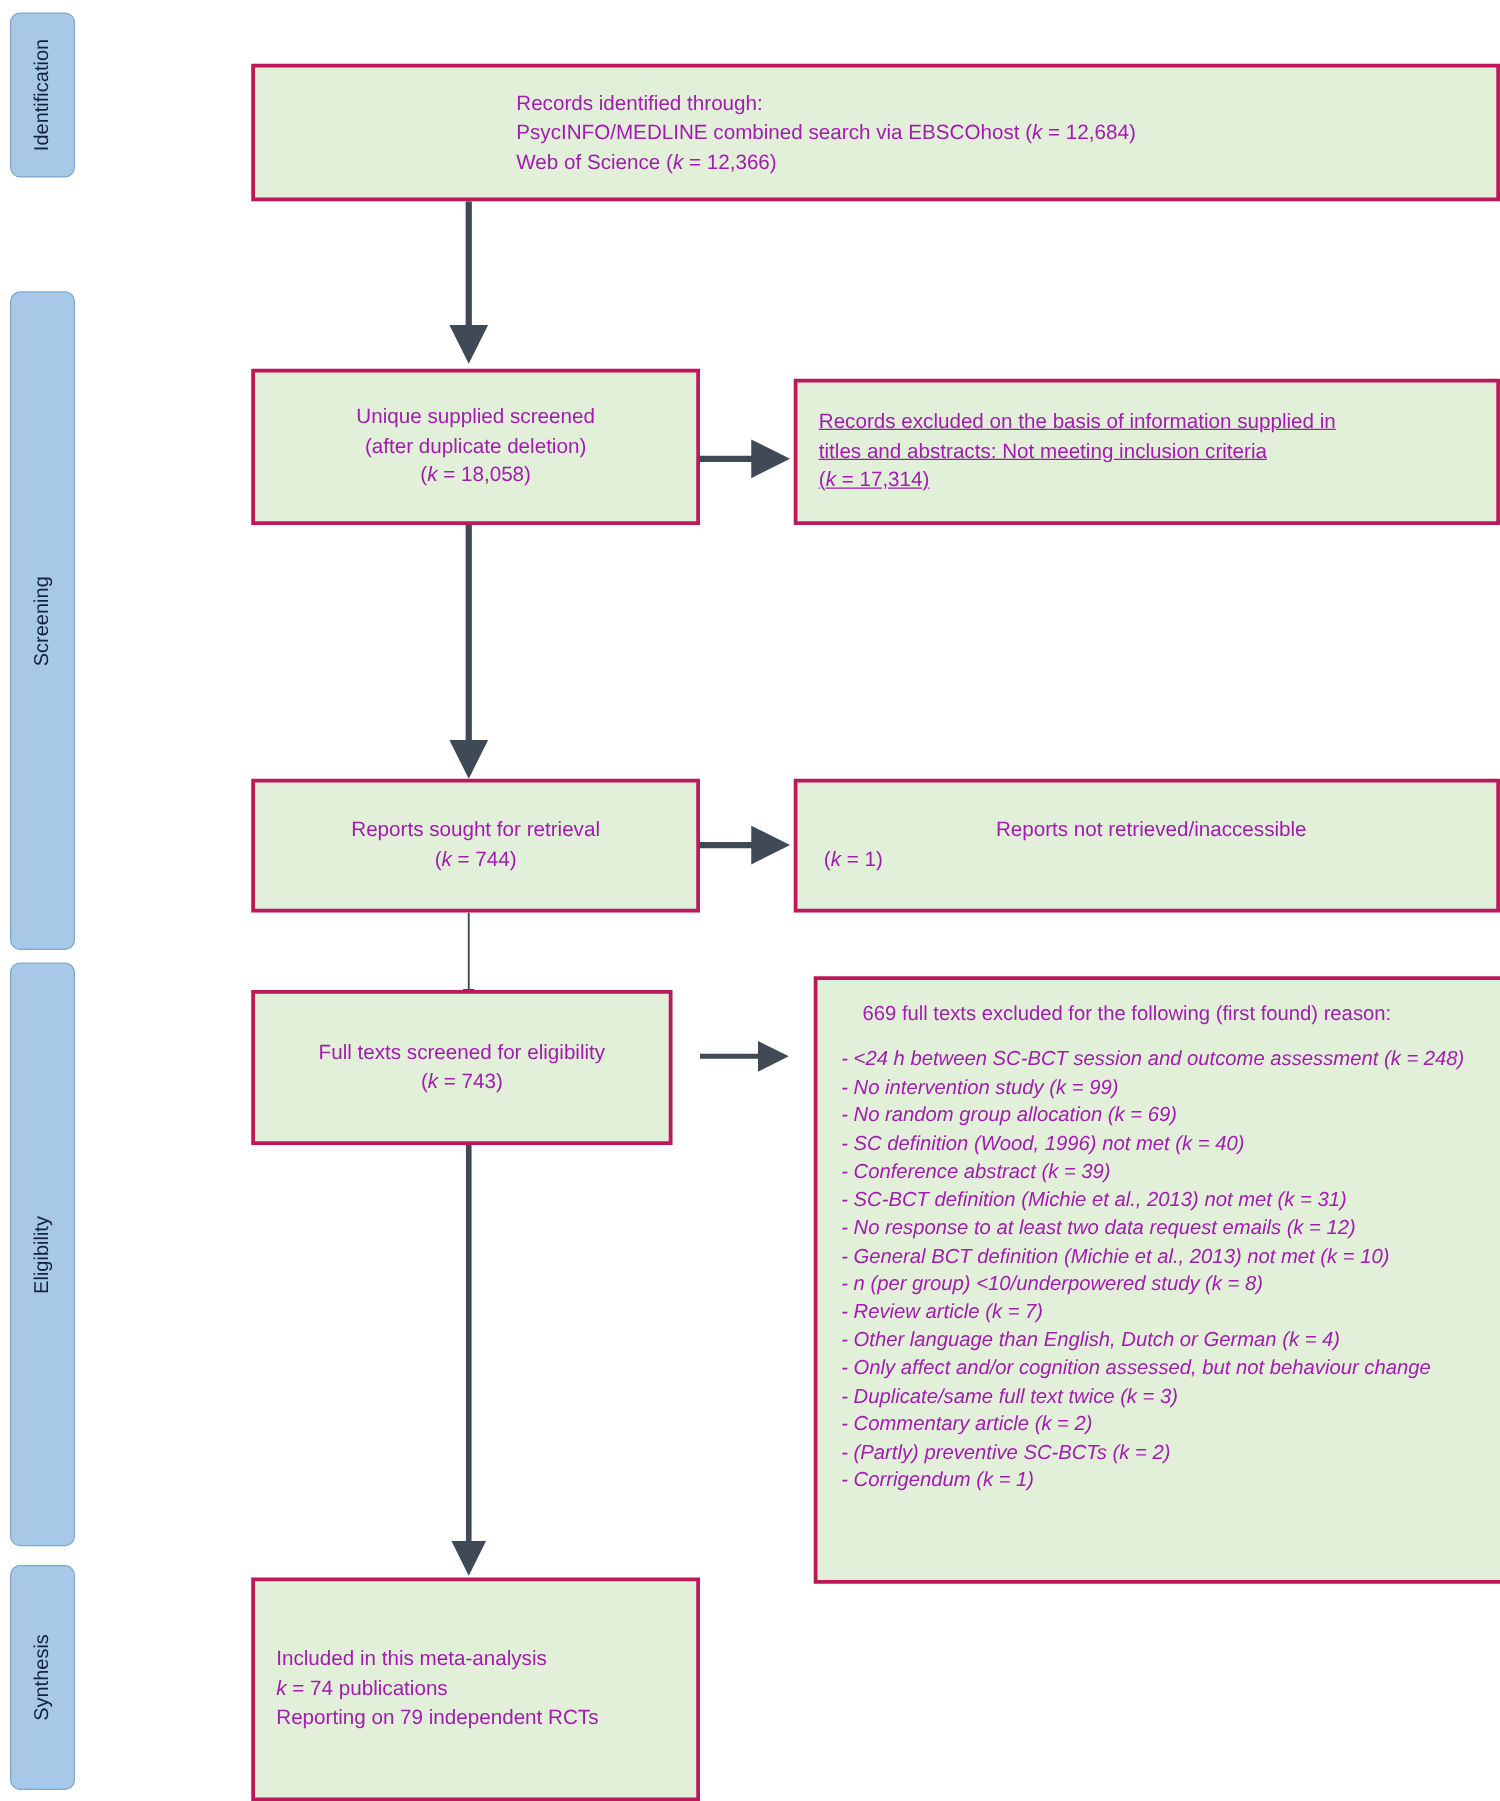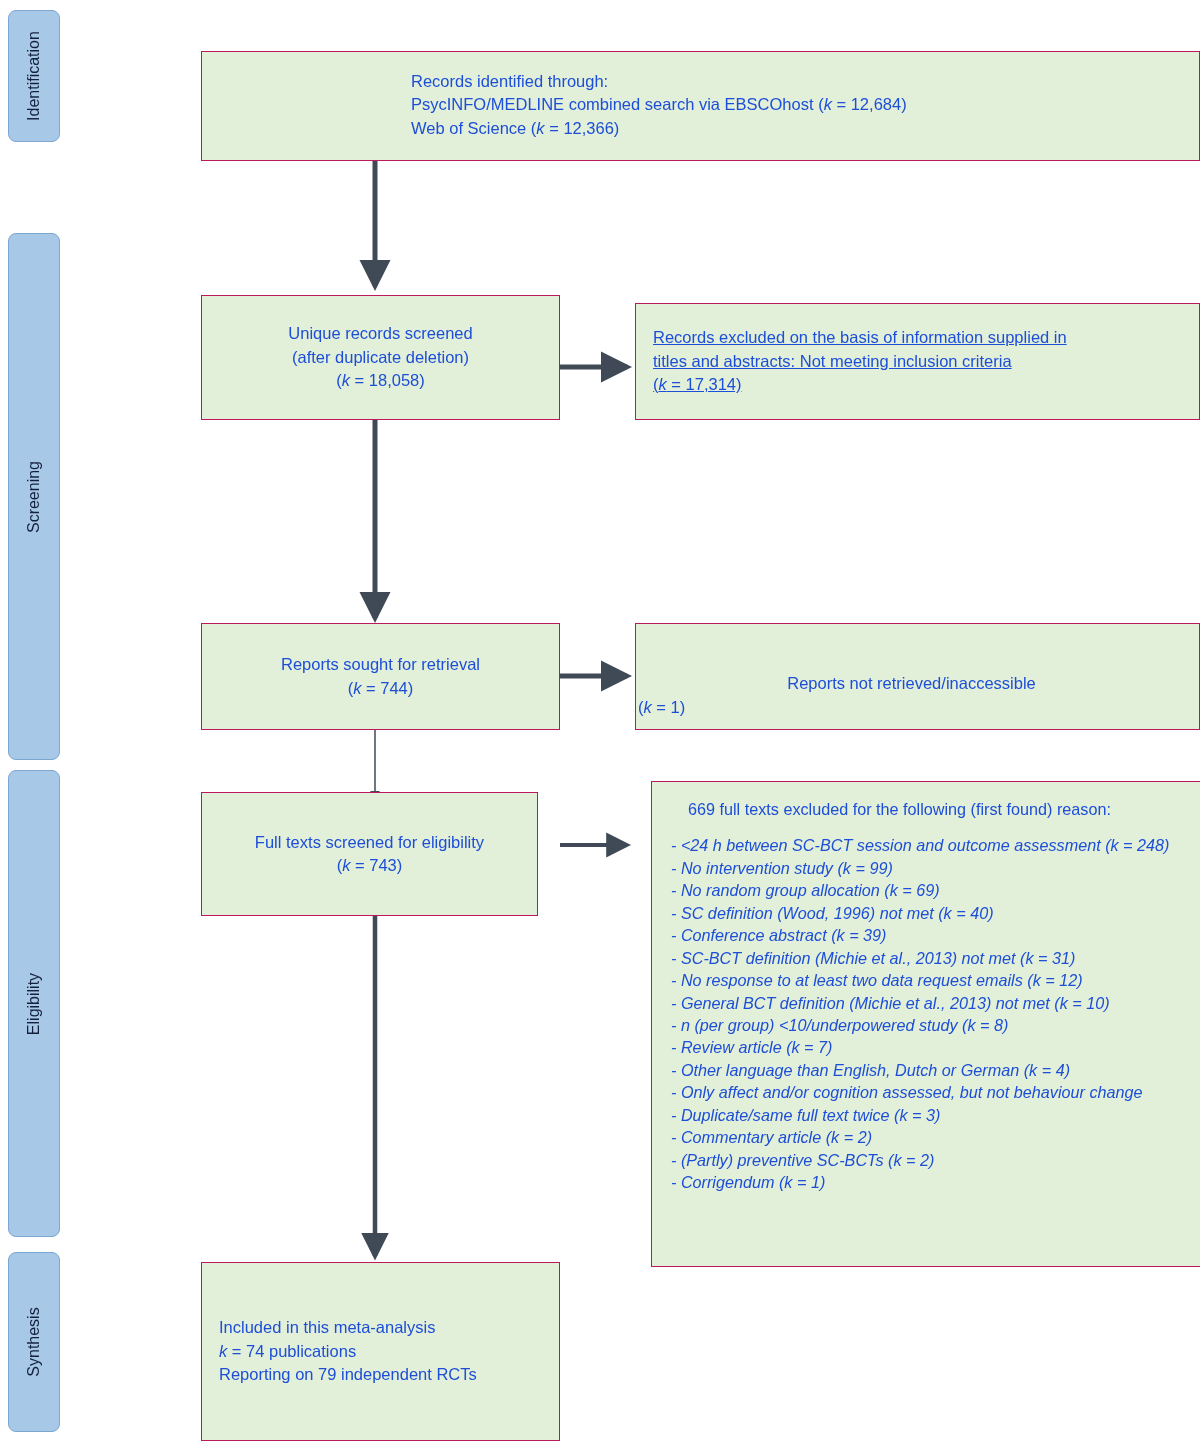--- a/index.html
+++ b/index.html
@@ -34,25 +34,25 @@
     left: 50%;
     top: 50%;
     transform: translate(-50%, -50%) rotate(-90deg);
     white-space: nowrap;
     font-size: 16px;
     color: #14213d;
   }
   .box {
     position: absolute;
     background: #e2efd9;
-    border: 1px solid #be185d;
+    border: 3px solid #be185d;
     box-sizing: border-box;
     font-size: 16.5px;
     line-height: 1.42;
-    color: #1d4ed8;
+    color: #a21caf;
     padding: 10px 14px;
   }
   .box.center {
     display: flex;
     flex-direction: column;
     justify-content: center;
   }
   .box .ctr {
     text-align: center;
   }
@@ -128,37 +128,37 @@
     <line x1="375" y1="916" x2="375" y2="1256" stroke="#3f4a56" stroke-width="4.5" marker-end="url(#ah)"></line>
   </svg>
 
   <div class="box" style="left:201px; top:51px; width:999px; height:110px; padding-left:209px; padding-top:18px;">
     <div>Records identified through:</div>
     <div><span>PsycINFO/MEDLINE combined search via EBSCOhost (</span><i>k</i><span> = 12,684)</span></div>
     <div><span>Web of Science (</span><i>k</i><span> = 12,366)</span></div>
   </div>
 
   <div class="box center" style="left:201px; top:295px; width:359px; height:125px;">
-    <div class="ctr">Unique records screened</div>
+    <div class="ctr">Unique supplied screened</div>
     <div class="ctr">(after duplicate deletion)</div>
     <div class="ctr"><span>(</span><i>k</i><span> = 18,058)</span></div>
   </div>
 
   <div class="box center" style="left:635px; top:303px; width:565px; height:117px; padding-left:17px;text-decoration:underline;">
     <div>Records excluded on the basis of information supplied in</div>
     <div>titles and abstracts: Not meeting inclusion criteria</div>
     <div><span>(</span><i>k</i><span> = 17,314)</span></div>
   </div>
 
   <div class="box center" style="left:201px; top:623px; width:359px; height:107px;">
     <div class="ctr">Reports sought for retrieval</div>
     <div class="ctr"><span>(</span><i>k</i><span> = 744)</span></div>
   </div>
 
-  <div class="box center" style="left:635px; top:623px; width:565px; height:107px; padding-left:2px;justify-content:flex-end;">
+  <div class="box center" style="left:635px; top:623px; width:565px; height:107px; padding-left:21px;">
     <div style="text-align:center;">Reports not retrieved/inaccessible</div>
     <div><span>(</span><i>k</i><span> = 1)</span></div>
   </div>
 
   <div class="box center" style="left:201px; top:792px; width:337px; height:124px;">
     <div class="ctr">Full texts screened for eligibility</div>
     <div class="ctr"><span>(</span><i>k</i><span> = 743)</span></div>
   </div>
 
   <div class="box" style="left:635px; top:781px; width:565px; height:486px; padding:16px 10px 10px 14px;margin-left:16px;">

